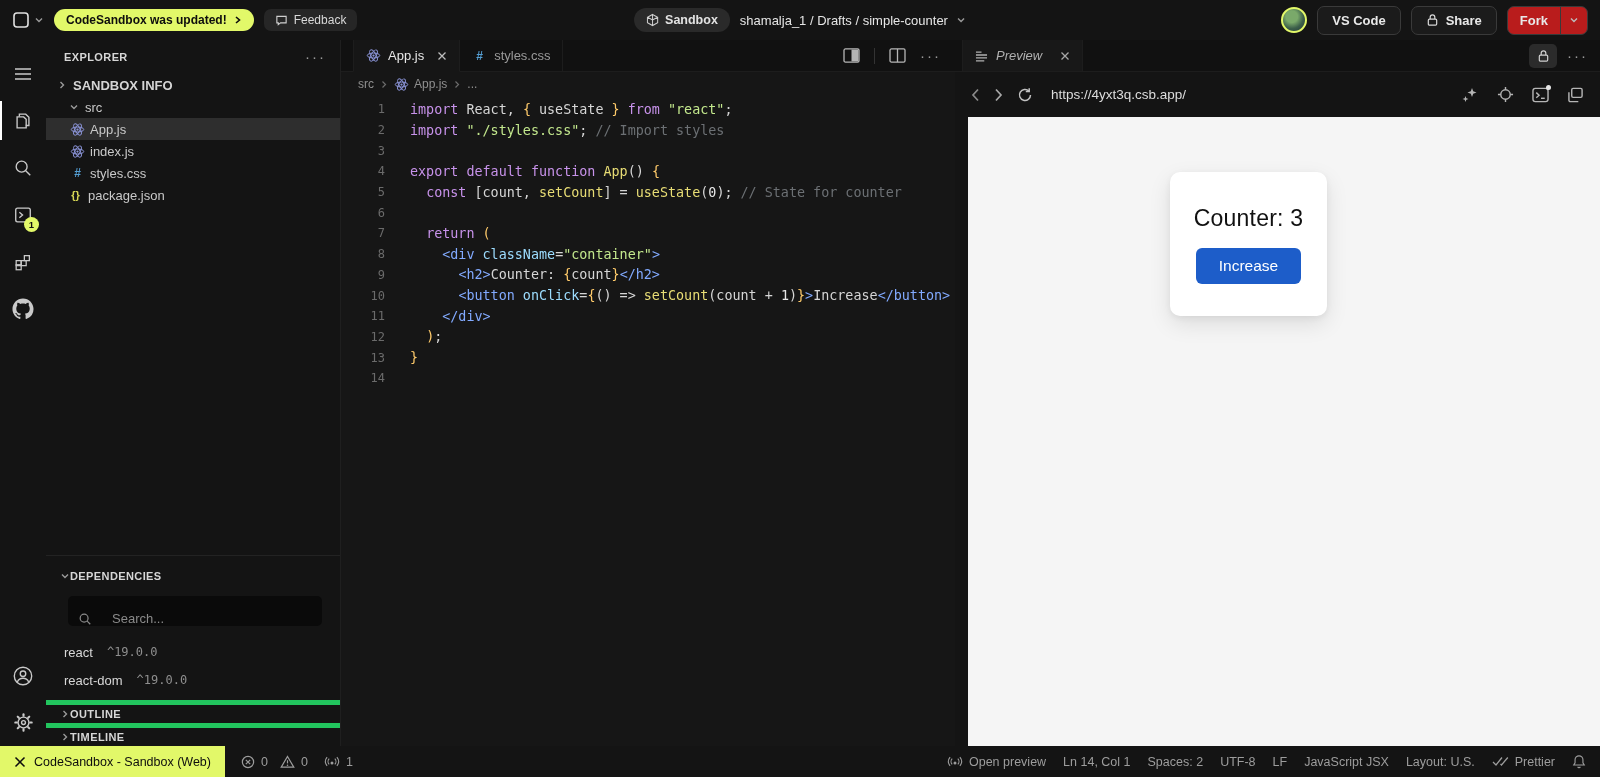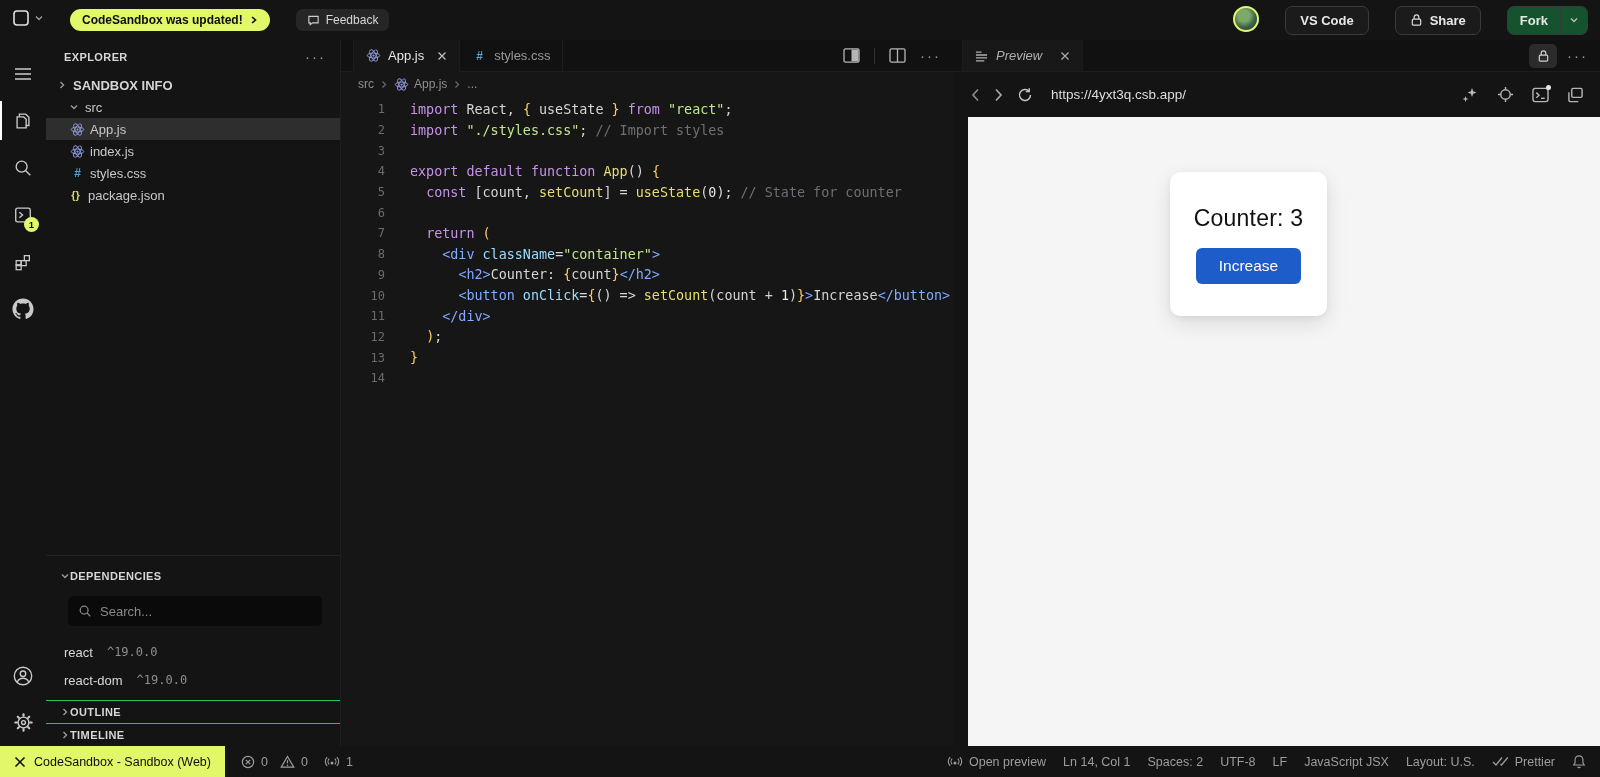--- a/index.html
+++ b/index.html
@@ -3,36 +3,36 @@
 <meta charset="utf-8">
 <style>
   * { margin:0; padding:0; box-sizing:border-box; }
   html,body { width:1600px; height:777px; background:#101010; overflow:hidden;
     font-family:"Liberation Sans", sans-serif; -webkit-font-smoothing:antialiased; }
   #app { position:relative; width:1600px; height:777px; background:#141414; }
 
   
   #topbar { position:absolute; top:0; left:0; right:0; height:40px; background:#141414;
     display:flex; align-items:center; justify-content:space-between; padding:0 12px; z-index:5; }
-  .tb-left, .tb-center, .tb-right { display:flex; align-items:flex-start; gap:26px; }
+  .tb-left, .tb-center, .tb-right { display:flex; align-items:center; gap:10px; }
   .tb-center { position:absolute; left:50%; transform:translateX(-50%); }
   .winbtn { display:flex; align-items:center; gap:4px; cursor:pointer; }
   .winbtn svg { display:block; }
   .pill-update { display:flex; align-items:center; gap:6px; background:#E2F869; color:#0d0d0d;
     font-size:12px; font-weight:bold; padding:4px 12px; border-radius:12px; cursor:pointer; }
   .btn-feedback { display:flex; align-items:center; gap:6px; background:#262626; color:#d8d8d8;
     font-size:12px; padding:4px 11px; border-radius:7px; cursor:pointer; }
   .badge-sandbox { display:flex; align-items:center; gap:6px; background:#2a2a2a; color:#e3e3e3;
     font-size:12.5px; font-weight:bold; padding:5px 12px; border-radius:14px; }
   .proj-crumb { color:#e6e6e6; font-size:13px; display:flex; align-items:center; gap:8px; cursor:pointer; }
   .avatar { width:26px; height:26px; border-radius:50%; border:2px solid #E2F869;
     background:radial-gradient(circle at 40% 35%, #7aa96a 0 30%, #3c5f4a 60%, #20343a 100%); cursor:pointer; }
   .hbtn { display:flex; align-items:center; gap:7px; border:1px solid #3a3a3a; border-radius:7px;
     background:#1b1b1b; color:#e8e8e8; font-size:13px; font-weight:bold; padding:6px 14px; cursor:pointer; }
-  .hbtn-split { display:flex; align-items:stretch; border:1px solid #3a3a3a; border-radius:7px; background:#14532d; overflow:hidden; }
+  .hbtn-split { display:flex; align-items:stretch; border:1px solid #3a3a3a; border-radius:7px; background:#b91c1c; overflow:hidden; }
   .hbtn-split .fork-main { padding:6px 12px; color:#e8e8e8; font-size:13px; font-weight:bold; cursor:pointer; }
   .hbtn-split .fork-caret { display:flex; align-items:center; padding:0 8px; border-left:1px solid #3a3a3a; cursor:pointer; }
 
   
   #main { position:absolute; top:40px; left:0; right:0; height:706px; display:flex; }
 
   
   #activitybar { width:46px; background:#141414; display:flex; flex-direction:column; align-items:center; padding-top:10px; }
   .act-icon { position:relative; width:46px; height:47px; display:flex; align-items:center; justify-content:center;
     color:#bdbdbd; cursor:pointer; }
@@ -55,27 +55,27 @@
   .fic.hash { color:#559FD4; font-size:12px; }
   .fic.braces { color:#D8D855; }
   .sb-spacer { flex:1; }
 
   
   #deps { border-top:1px solid #232323; padding:8px 0 6px; }
   .sect-head { height:24px; display:flex; align-items:center; padding:0 18px 0 14px;
     font-size:11px; font-weight:bold; letter-spacing:.4px; color:#d7d7d7; cursor:pointer; }
   .sect-head .chev { color:#9a9a9a; display:flex; }
   .depsearch { margin:8px 18px 12px 22px; height:30px; background:#0a0a0a; border-radius:5px;
-    display:flex; align-items:center; gap:8px; padding:0 10px; }
+    display:flex; align-items:flex-end; gap:20px; padding:0 10px; }
   .depsearch input { flex:1; background:transparent; border:none; outline:none; color:#cfcfcf;
     font-size:13px; font-family:"Liberation Sans", sans-serif; }
   .depsearch input::placeholder { color:#8a8a8a; }
   .dep-row { height:28px; display:flex; align-items:center; gap:14px; padding:0 18px; color:#d8d8d8; font-size:13px; }
   .dep-ver { font-family:"DejaVu Sans Mono", monospace; font-size:12px; color:#8f8f8f; }
-  .panel-sect { border-top:1px solid #22c55e; }
+  .panel-sect { border-top:5px solid #22c55e; }
 
   
   #editor { width:614px; background:#161616; display:flex; flex-direction:column; overflow:hidden; }
   .tabbar { height:32px; background:#111111; display:flex; align-items:stretch; border-bottom:1px solid #1d1d1d; flex:0 0 32px; }
   .tab { display:flex; align-items:center; gap:7px; padding:0 12px; font-size:13px; color:#9a9a9a;
     border-right:1px solid #1d1d1d; cursor:pointer; margin-left:12px; }
   .tab:first-child { border-left:1px solid #1d1d1d; }
   .tab + .tab { margin-left:0; }
   .tab.active { background:#161616; color:#e8e8e8; border-bottom:1px solid #161616; margin-bottom:-1px; }
   .tab .closex { display:flex; margin-left:6px; color:#bdbdbd; }
@@ -145,20 +145,34 @@
           </svg>
       </div>
       <div class="btn-feedback">
         <svg width="13" height="13" viewBox="0 0 14 14">
             <path d="M2 2.5h10v7H6l-2.5 2v-2H2z" fill="none" stroke="#cfcfcf" stroke-width="1.2"></path>
           </svg>
         <span>Feedback</span>
       </div>
     </div>
 
+    <div class="tb-center">
+      <div class="badge-sandbox">
+        <svg width="13" height="14" viewBox="0 0 14 15">
+            <path d="M7 1.5 12.5 4.5v6L7 13.5 1.5 10.5v-6z M7 1.5v6 M1.5 4.5 7 7.5 12.5 4.5 M7 13.5v-6" fill="none" stroke="#cfcfcf" stroke-width="1.1"></path>
+          </svg>
+        <span>Sandbox</span>
+      </div>
+      <div class="proj-crumb">
+        <span>shamalja_1 / Drafts / simple-counter</span>
+        <svg width="10" height="10" viewBox="0 0 10 10">
+            <polyline points="2,3.5 5,6.5 8,3.5" fill="none" stroke="#9a9a9a" stroke-width="1.4"></polyline>
+          </svg>
+      </div>
+    </div>
 
     <div class="tb-right">
       <div class="avatar"></div>
       <div class="hbtn">
         <span>VS Code</span>
       </div>
       <div class="hbtn">
         <svg width="13" height="14" viewBox="0 0 14 15">
             <rect x="2.5" y="6.5" width="9" height="6.5" rx="1.2" fill="none" stroke="#d8d8d8" stroke-width="1.3"></rect>
             <path d="M4.5 6.5V4.5a2.5 2.5 0 0 1 5 0v2" fill="none" stroke="#d8d8d8" stroke-width="1.3"></path>

